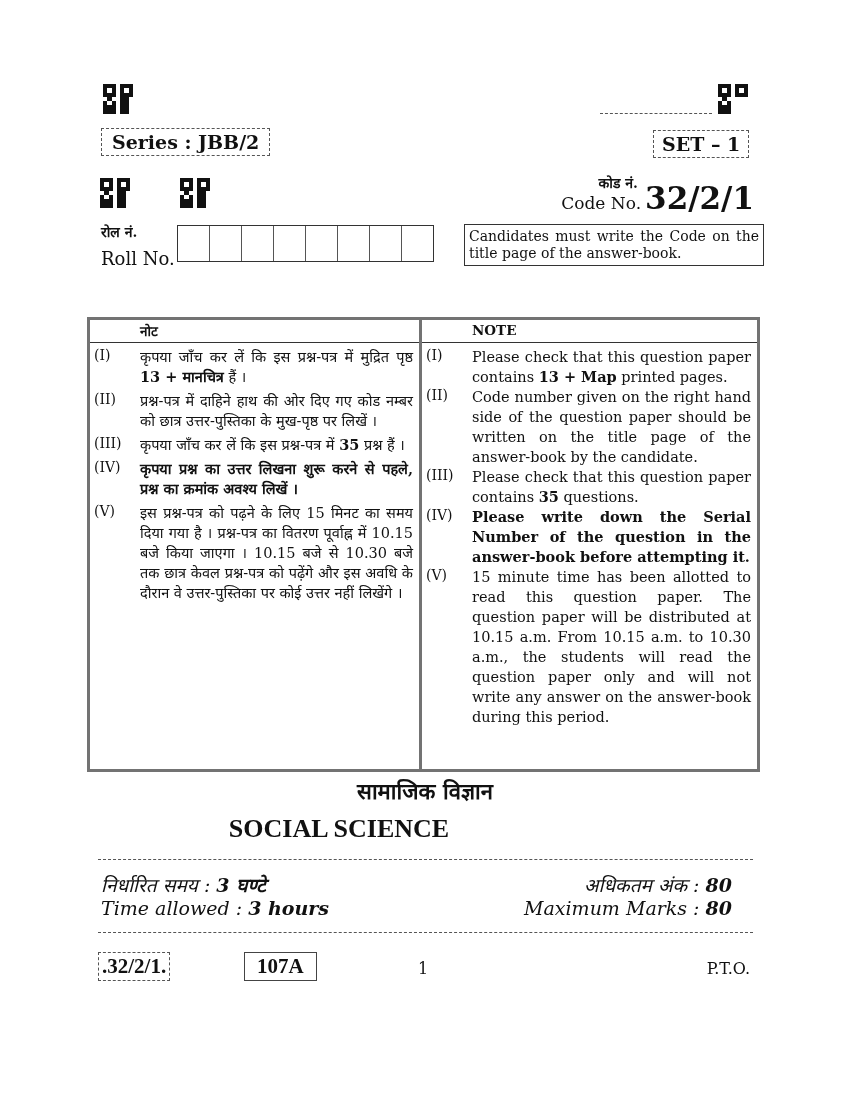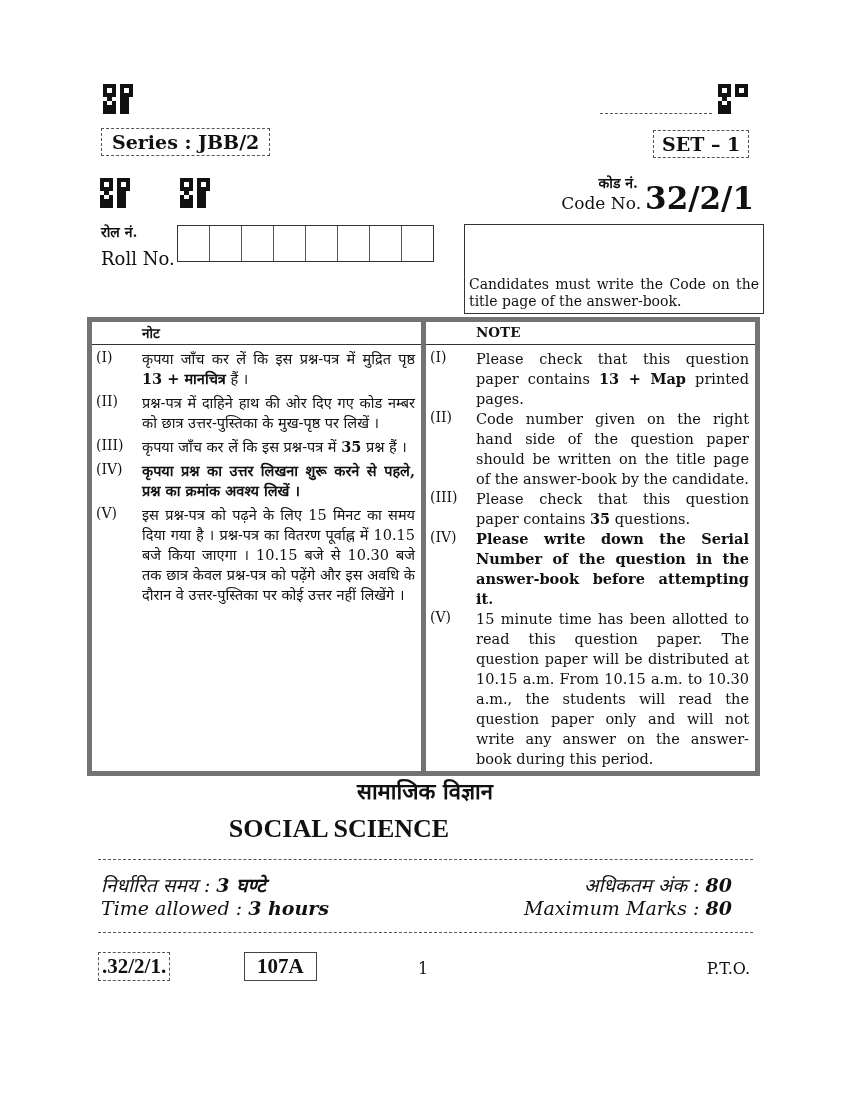--- a/index.html
+++ b/index.html
@@ -17,21 +17,21 @@
   .code-no { right: 96px; top: 180px; font-size: 17px; }
   .code-no .big { font-size: 31px; font-weight: bold; margin-left: 4px; }
   .roll-hi { left: 101px; top: 222px; font-size: 14px; font-weight: bold; }
   .roll-en { left: 101px; top: 248px; font-size: 18px; }
   .roll-boxes { left: 177px; top: 225px; display: flex; border: 1px solid #333; }
   .roll-boxes div { width: 31px; height: 35px; border-right: 1px solid #555; }
   .roll-boxes div:last-child { border-right: none; }
   .cand-box { left: 464px; top: 224px; width: 290px; border: 1.2px solid #333; padding: 3px 4px; font-size: 14px; line-height: 17px; }
   table.notes { position: absolute; left: 87px; top: 317px; width: 673px; border-collapse: collapse; font-size: 14.5px; }
   table.notes td { vertical-align: top; }
-  table.notes .col { border: 5px solid #737373; padding: 0; }
+  table.notes .col { border: 3px solid #737373; padding: 0; }
   .hdr { border-bottom: 1px solid #333; height: 22px; font-weight: bold; font-size: 13.5px; }
   .hdr span { display: inline-block; padding: 2px 0 0 50px; }
   .item { display: flex; padding: 0 6px 0 4px; }
   .num { width: 46px; flex: none; font-size: 14px; }
   .txt { flex: 1; text-align: justify; }
   .hi .txt { line-height: 20px; }
   .en .txt { line-height: 20px; }
   .hi .item { margin-bottom: 4px; }
   .en .item { margin-bottom: 0; }
   .bold { font-weight: bold; }
@@ -270,21 +270,21 @@
     <div></div>
     <div></div>
     <div></div>
     <div></div>
     <div></div>
     <div></div>
     <div></div>
   </div>
 
 <div class="abs cand-box">
-  <div style="text-align:justify;margin-top:48px;">Candidates must write the Code on the title page of the answer-book.</div>
+  <div style="text-align:justify;">Candidates must write the Code on the title page of the answer-book.</div>
 </div>
 
 <table class="notes">
   <tbody>
       <tr>
     <td class="col hi" style="width:329px;height:449px;">
       <div class="hdr"><span>नोट</span></div>
       <div id="hi-items" style="padding-top:4px;">
             <div class="item">
               <div class="num">(I)</div>

